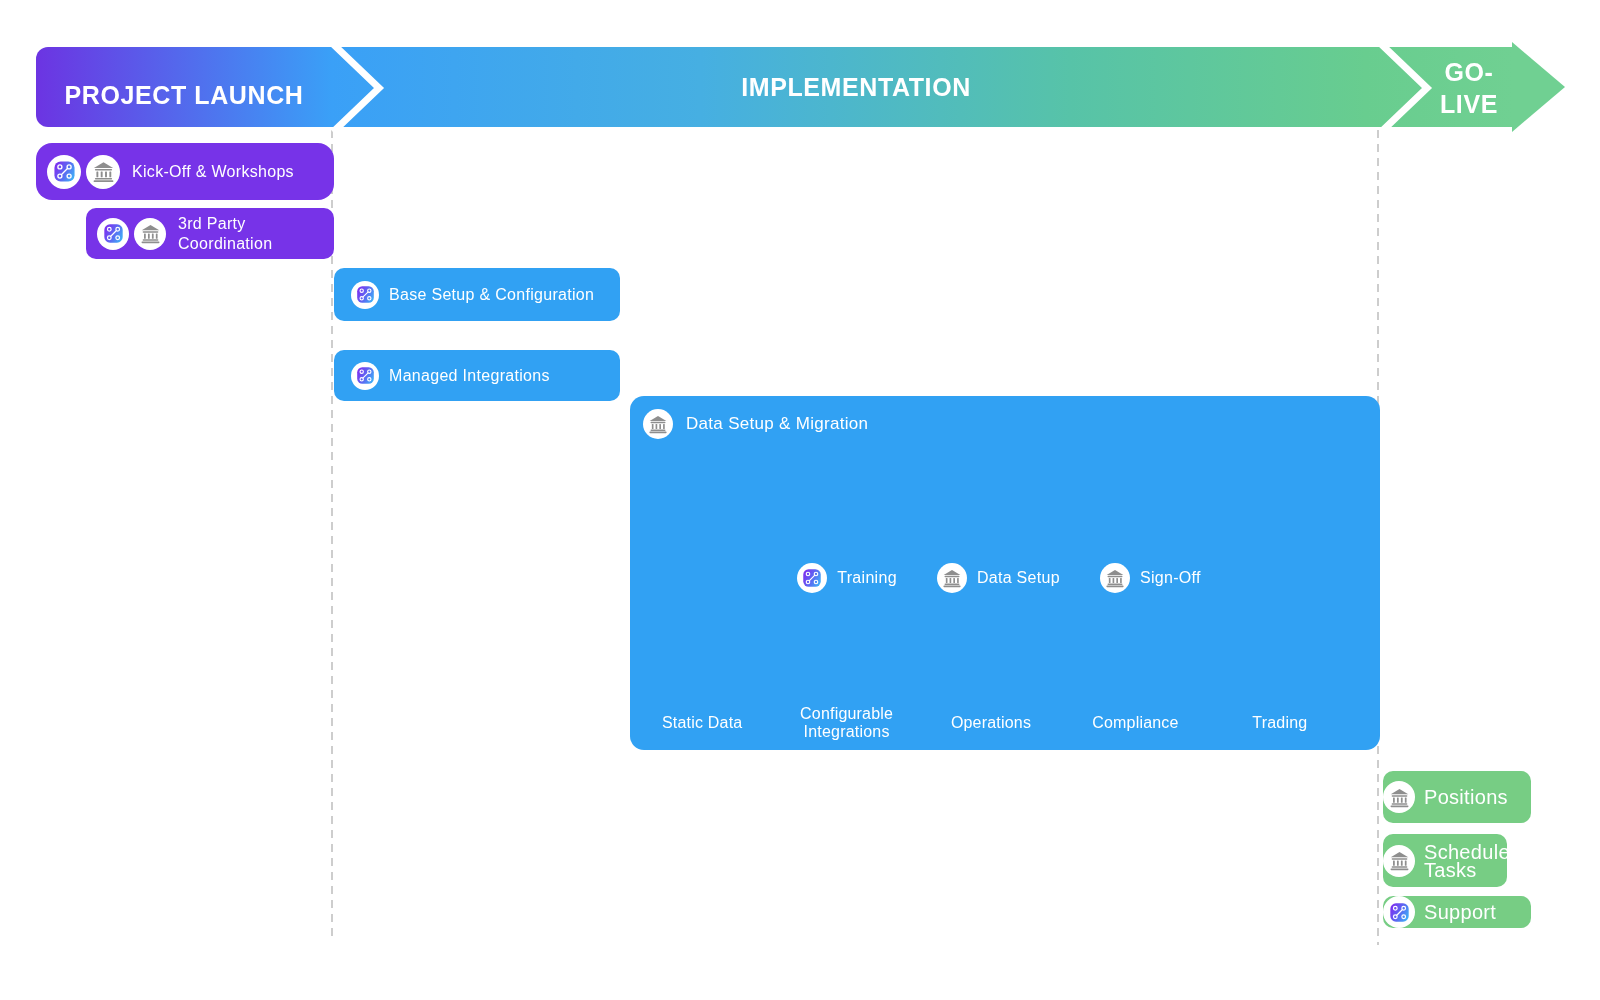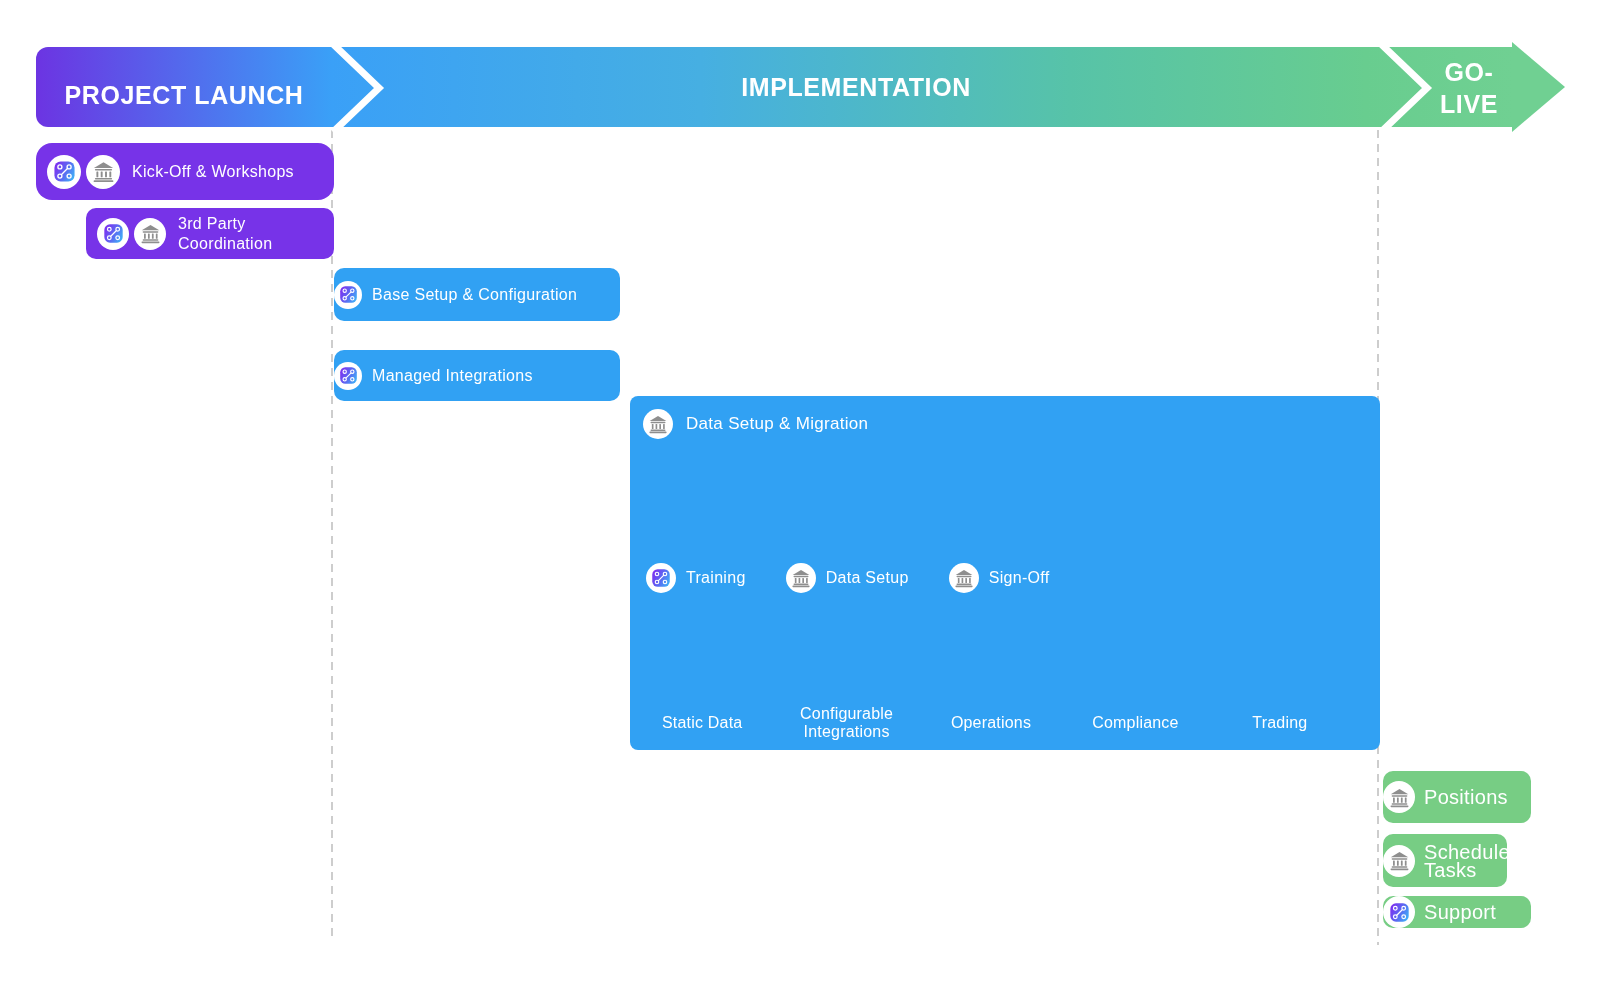--- a/index.html
+++ b/index.html
@@ -49,38 +49,38 @@
   .vline-left{left:331px;top:130px;height:812px;}
   .vline-right{left:1377px;top:130px;height:815px;}
 
   
   .card{
     position:absolute;display:flex;align-items:center;color:#fff;z-index:2;
     border-radius:10px;font-size:16px;letter-spacing:0.3px;line-height:20px;
   }
   .card .lbl{margin-left:7px;}
   .card-purple{background:var(--purple-card);padding-left:11px;gap:5px;}
-  .card-blue{background:var(--blue-card);gap:3px;}
+  .card-blue{background:var(--blue-card);padding-left:17px;gap:3px;}
   .card-green{background:var(--green-card);gap:2px;font-size:20px;line-height:18px;}
 
   .card.kickoff{left:36px;top:143px;width:298px;height:57px;border-radius:16px;}
   .card.third-party{left:86px;top:208px;width:248px;height:51px;}
   .card.base-setup{left:334px;top:268px;width:286px;height:53px;}
   .card.managed{left:334px;top:330px;width:286px;height:51px;margin-top:20px;}
   .card.positions{left:1383px;top:771px;width:148px;height:52px;}
   .card.scheduled{left:1383px;top:834px;width:124px;height:53px;}
   .card.support{left:1383px;top:896px;width:148px;height:32px;text-align:right;}
 
   
   .big-card{
     position:absolute;left:630px;top:396px;width:750px;height:354px;z-index:2;
-    background:var(--blue-card);border-radius:8px;color:#fff;
+    background:var(--blue-card);border-radius:14px;color:#fff;
   }
   .big-header{position:absolute;left:13px;top:13px;display:flex;align-items:center;gap:13px;font-size:17px;letter-spacing:0.3px;}
-  .milestones{position:absolute;left:0;right:28px;top:167px;height:30px;display:flex;gap:40px;margin-left:16px;}
+  .milestones{position:absolute;left:0;right:28px;top:167px;height:30px;display:flex;justify-content:center;gap:40px;margin-left:16px;}
   .milestone{display:flex;align-items:center;gap:10px;font-size:16px;letter-spacing:0.3px;}
   .workstreams{position:absolute;left:0;right:28px;bottom:10px;display:flex;align-items:center;}
   .workstream{flex:1;text-align:center;font-size:16px;line-height:17.5px;letter-spacing:0.2px;}
 
   
   .icon-circle{background:#fff;border-radius:50%;display:flex;align-items:center;justify-content:center;flex:none;}
   .ic-34{width:34px;height:34px;}
   .ic-32{width:32px;height:32px;}
   .ic-30{width:30px;height:30px;}
   .ic-28{width:28px;height:28px;}

